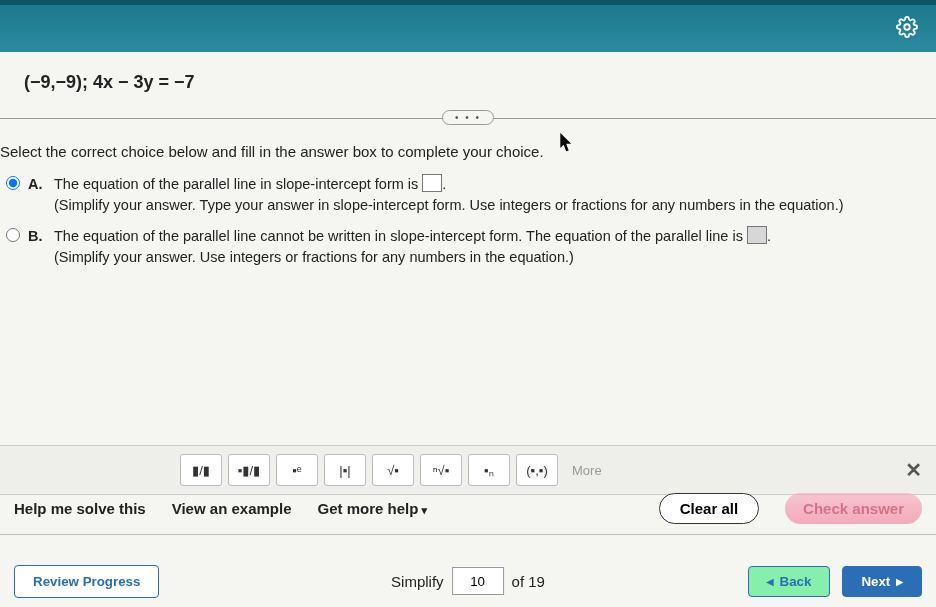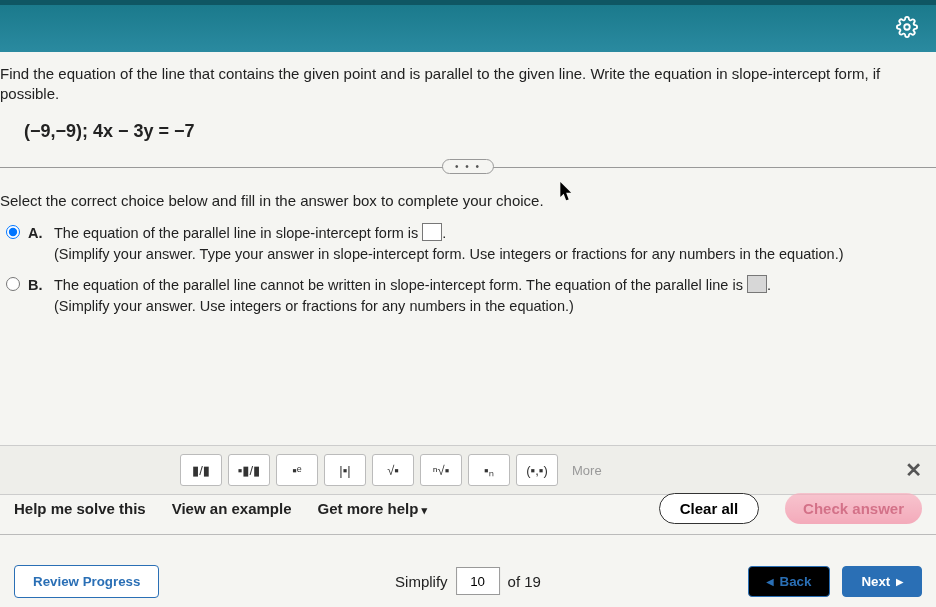--- a/index.html
+++ b/index.html
@@ -194,32 +194,32 @@
     }
     .qnum-group {
       position: absolute;
       left: 50%;
       transform: translateX(-50%);
       display: flex;
       align-items: center;
       gap: 8px;
     }
     .qnum-input {
-      width: 44px;
+      width: 52px;
       height: 28px;
       text-align: center;
       border: 1px solid #999;
       background: #fff;
     }
     .nav-btn {
       border: 1.5px solid #2a6fb5;
       color: #2a6fb5;
       border-radius: 4px;
       padding: 7px 18px;
-      background: #000000;
+      background: #86efac;
       font-weight: bold;
       display: flex;
       align-items: center;
       gap: 6px;
     }
     .nav-btn.next {
       background: #2a6fb5;
       color: #fff;
     }
     .footer-right {
@@ -236,21 +236,20 @@
 <div class="topbar">
   <span>
     <svg class="gear" viewBox="0 0 24 24" fill="none" stroke="currentColor" stroke-width="2">
       <circle cx="12" cy="12" r="3"></circle>
       <path d="M19.4 15a1.7 1.7 0 0 0 .34 1.87l.06.06a2 2 0 1 1-2.83 2.83l-.06-.06a1.7 1.7 0 0 0-1.87-.34 1.7 1.7 0 0 0-1 1.56V21a2 2 0 1 1-4 0v-.09a1.7 1.7 0 0 0-1-1.56 1.7 1.7 0 0 0-1.87.34l-.06.06a2 2 0 1 1-2.83-2.83l.06-.06a1.7 1.7 0 0 0 .34-1.87 1.7 1.7 0 0 0-1.56-1H3a2 2 0 1 1 0-4h.09a1.7 1.7 0 0 0 1.56-1 1.7 1.7 0 0 0-.34-1.87l-.06-.06a2 2 0 1 1 2.83-2.83l.06.06a1.7 1.7 0 0 0 1.87.34H9a1.7 1.7 0 0 0 1-1.56V3a2 2 0 1 1 4 0v.09a1.7 1.7 0 0 0 1 1.56 1.7 1.7 0 0 0 1.87-.34l.06-.06a2 2 0 1 1 2.83 2.83l-.06.06a1.7 1.7 0 0 0-.34 1.87V9a1.7 1.7 0 0 0 1.56 1H21a2 2 0 1 1 0 4h-.09a1.7 1.7 0 0 0-1.56 1z"></path>
     </svg>
   </span>
 </div>
 
 <div class="content">
-  <div class="prompt">Find the equation of the line that contains the given point and is parallel to the given line. Write the equation in slope-intercept form, if possible.</div>
   <div class="given">(−9,−9); 4x − 3y = −7</div>
 
   <div class="divider-row">
     <hr class="hr">
     <div class="pill">• • •</div>
   </div>
 
   <div class="instruction" style="position:relative;">
     <span>Select the correct choice below and fill in the answer box to complete your choice.</span>
     <svg class="cursor-arrow" style="left:560px; top:-6px;" viewBox="0 0 16 24" fill="#000">

